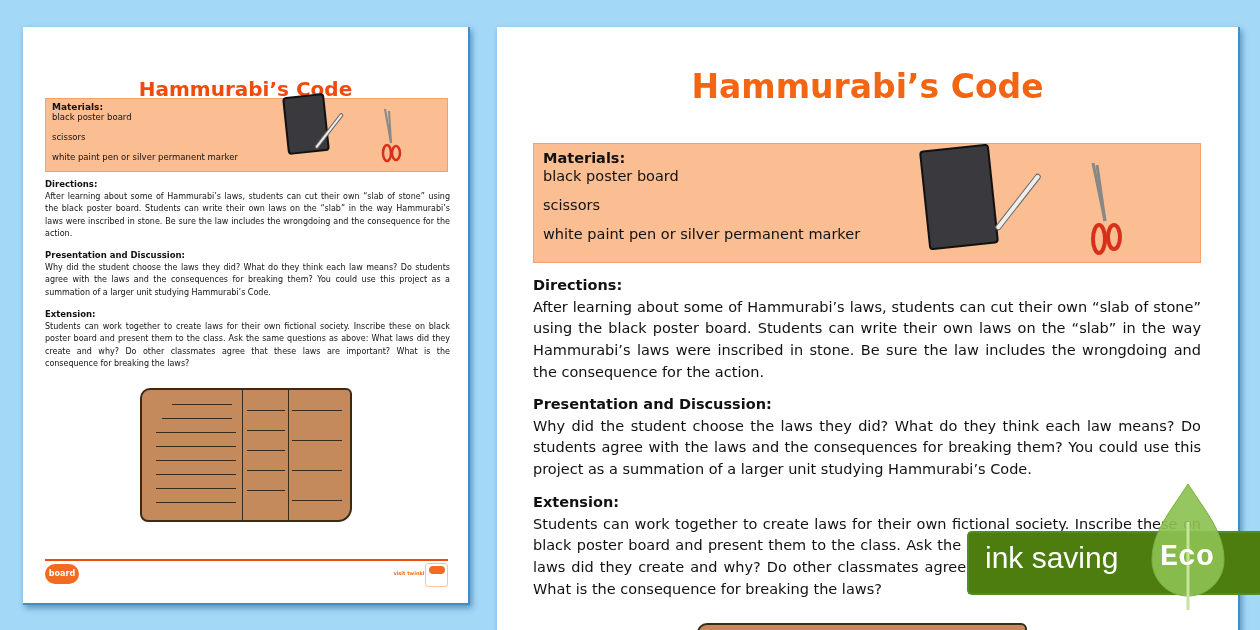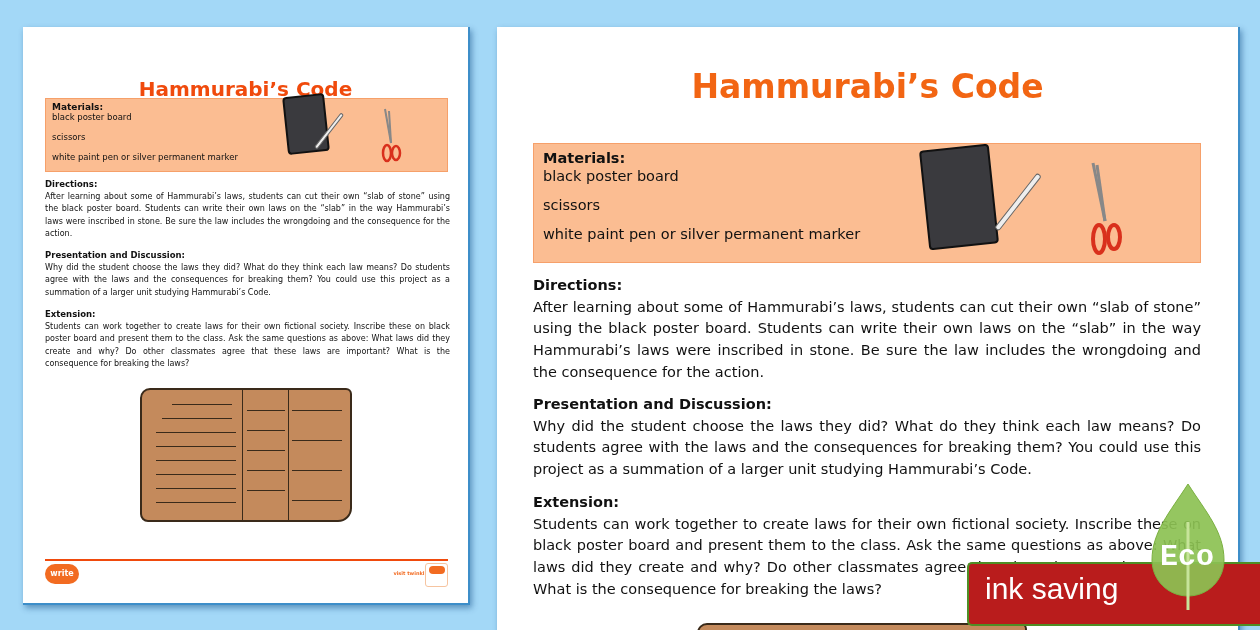--- a/index.html
+++ b/index.html
@@ -64,22 +64,22 @@
   }
   .marker { position: absolute; width: 6px; height: 70px; background: #eee; border: 1px solid #666; border-radius: 3px; transform: rotate(38deg); }
   .scissors { position: absolute; }
 
   .tablet {
     position: absolute; background: #c48a5c; border: 2px solid #3a2a1a; border-radius: 10px 6px 14px 8px;
   }
   .tablet .line { position: absolute; height: 1px; background: #3a2a1a; }
 
   .eco-banner {
-    position: absolute; left: 967px; top: 562px; width: 293px; height: 64px;
-    background: #b91c1c; border: 2px solid #4f8e25; border-right: none; border-radius: 5px 0 0 5px;
+    position: absolute; left: 967px; top: 531px; width: 293px; height: 64px;
+    background: #4d7c0f; border: 2px solid #4f8e25; border-right: none; border-radius: 5px 0 0 5px;
   }
   .eco-banner .label { position: absolute; left: 16px; top: 8px; font-size: 30px; color: #fff; font-family: "Liberation Sans", sans-serif; }
   .leaf {
     position: absolute; left: 1150px; top: 482px; width: 76px; height: 130px;
   }
   .eco-text { position: absolute; left: 1160px; top: 540px; font-size: 30px; color: #fff; font-weight: bold; font-family: Liberation Mono, monospace; }
 </style>
 </head>
 <body>
 
@@ -129,21 +129,21 @@
     <div class="line" style="left:105px;top:60px;width:38px;"></div>
     <div class="line" style="left:105px;top:80px;width:38px;"></div>
     <div class="line" style="left:105px;top:100px;width:38px;"></div>
     <div class="line" style="left:150px;top:20px;width:50px;"></div>
     <div class="line" style="left:150px;top:50px;width:50px;"></div>
     <div class="line" style="left:150px;top:80px;width:50px;"></div>
     <div class="line" style="left:150px;top:110px;width:50px;"></div>
   </div>
 
   <div class="footer-line"></div>
-  <div class="twinkl-logo">write</div>
+  <div class="twinkl-logo">board</div>
   <div class="visit-link">visit twinkl.com</div>
   <div class="badge-small"></div>
 </div>
 
 <div class="page-big">
   <div class="title">Hammurabi’s Code</div>
   <div class="materials">
     <div class="head">Materials:</div>
     <div class="item">black poster board</div>
     <div class="item">scissors</div>

